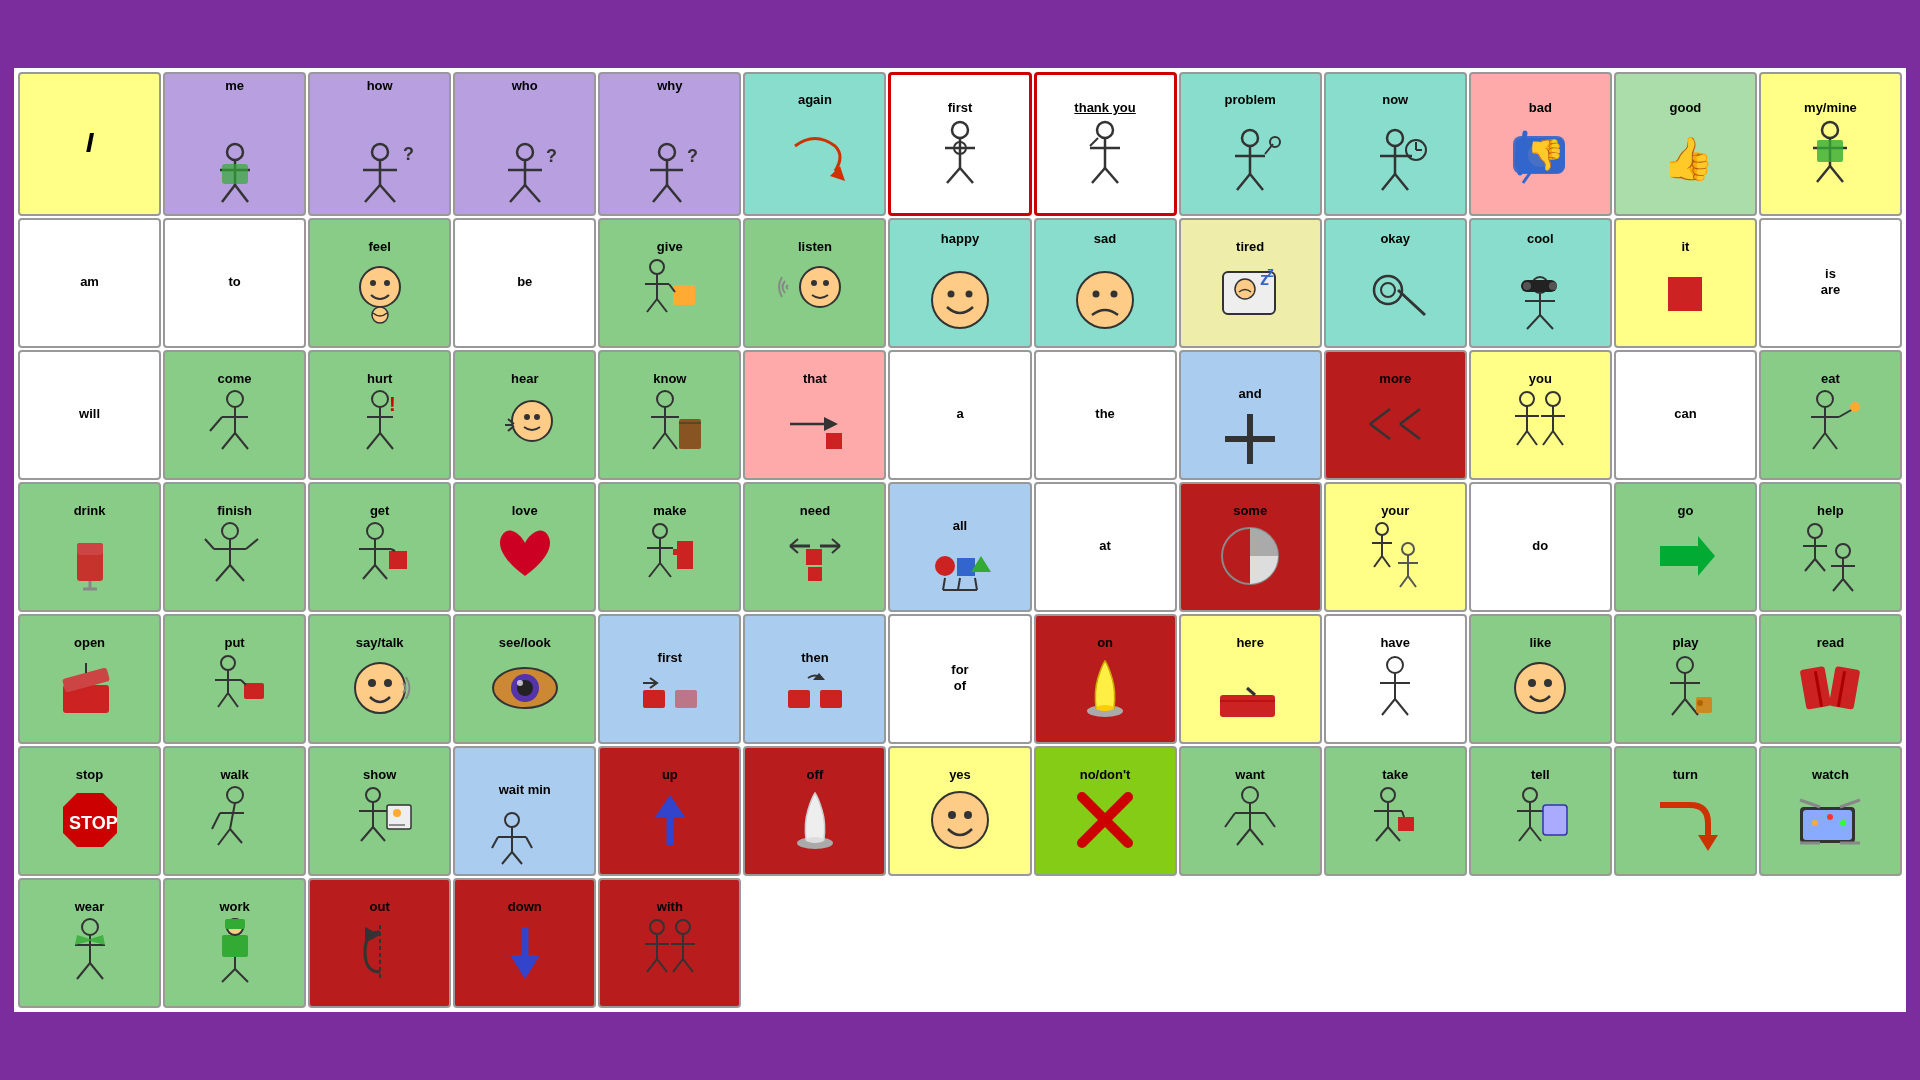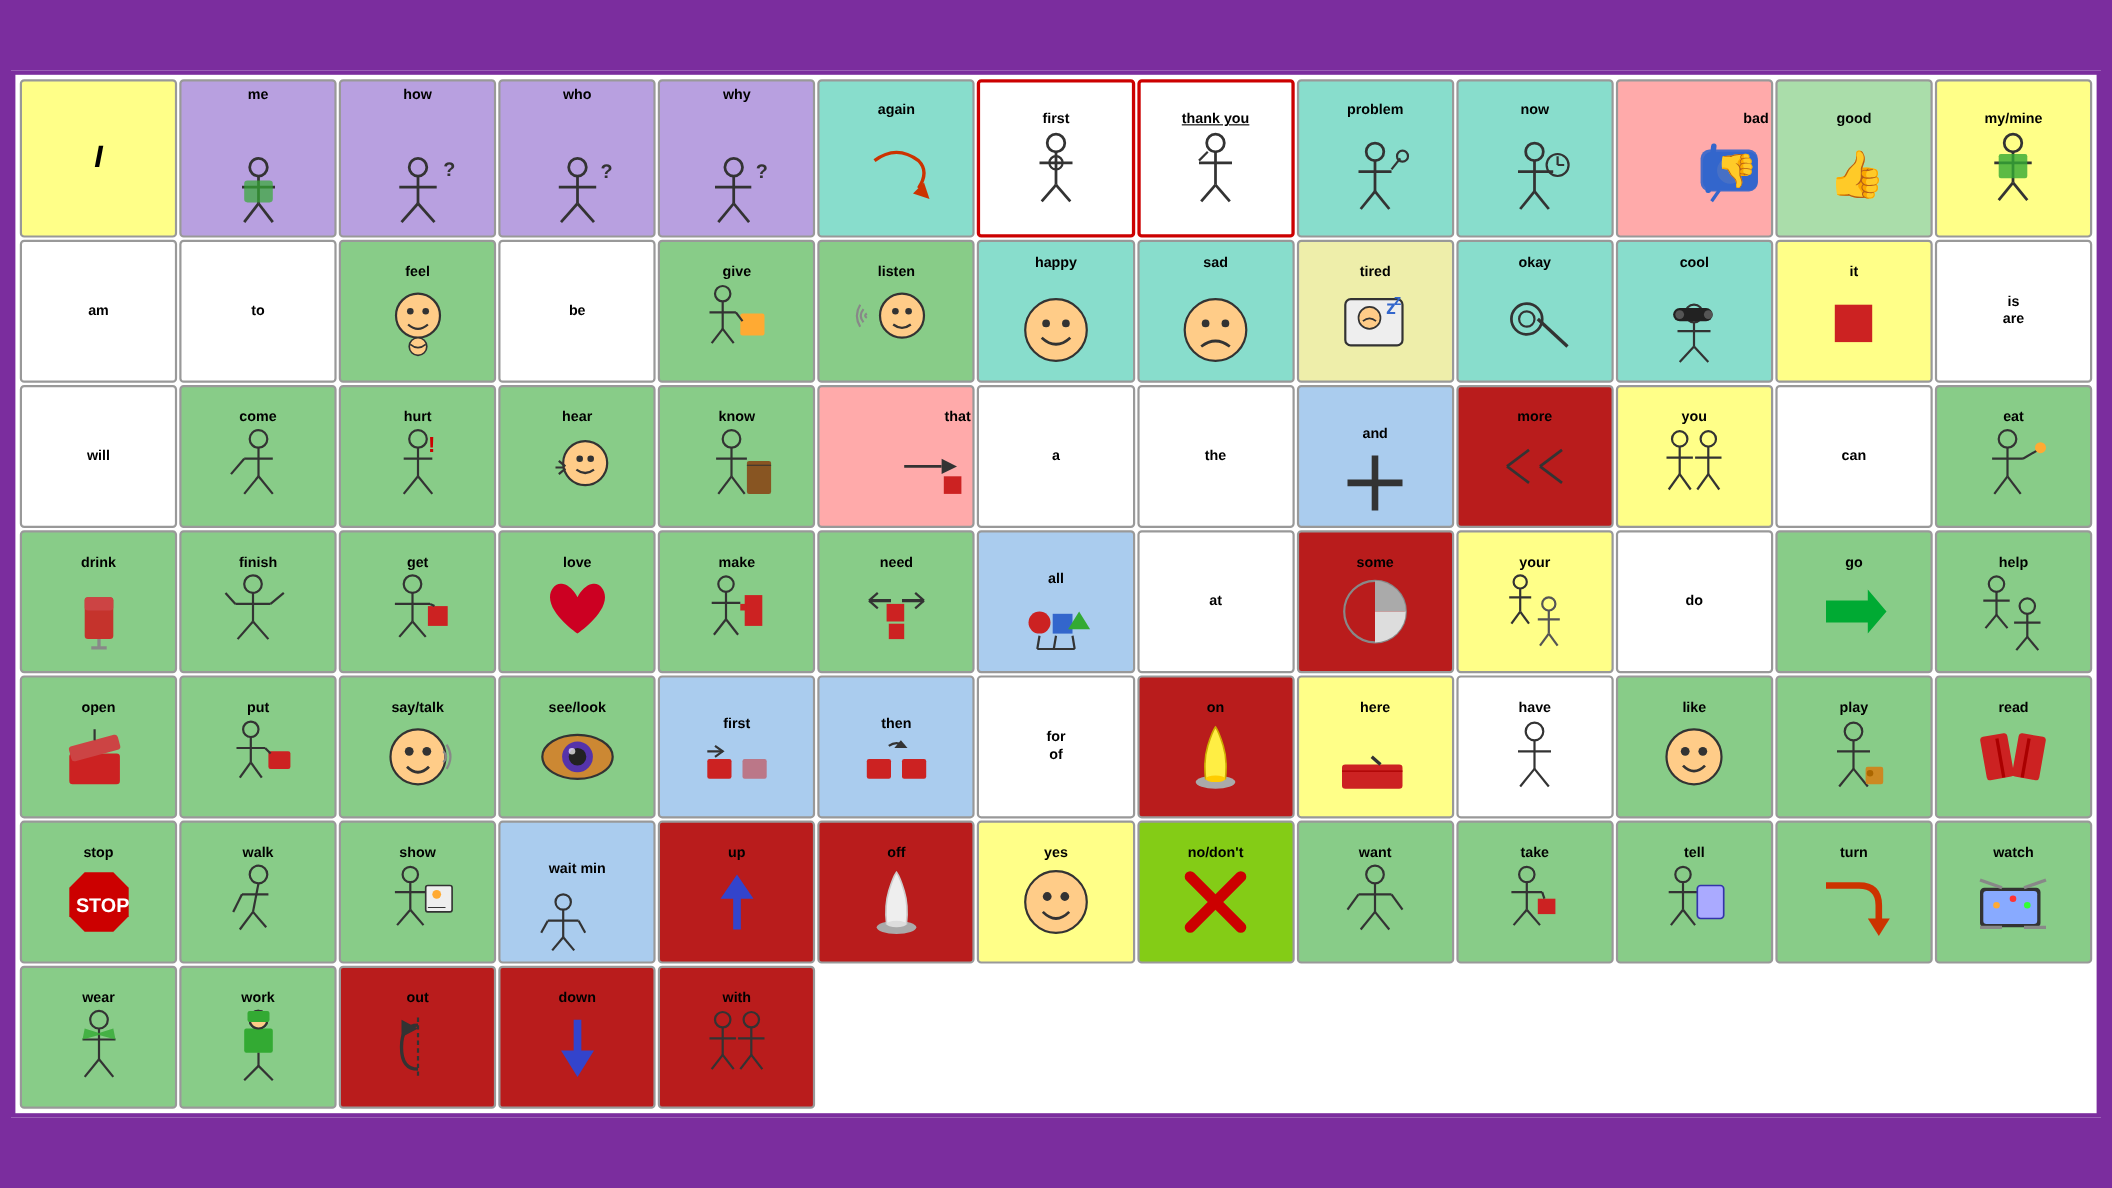--- a/index.html
+++ b/index.html
@@ -45,21 +45,21 @@
     }
     .cell .icon-svg {
       width: 70px;
       height: 70px;
     }
     
     .c-yellow { background: #ffff88; }
     .c-purple { background: #b8a0e0; gap: 44px; }
     .c-green { background: #88cc88; }
     .c-teal { background: #88ddcc; gap: 16px; }
-    .c-pink { background: #ffaaaa; align-items: flex-end; }
+    .c-pink { background: #ffaaaa; }
     .c-ltgreen { background: #aaddaa; }
     .c-ltblue { background: #aaccee; justify-content: flex-end; }
     .c-ltcyan { background: #b91c1c; }
     .c-ltyellow { background: #eeeeaa; }
     .c-ltpink { background: #84cc16; align-items: center; }
     .c-white { background: #ffffff; }
     
     svg { overflow: visible; }
   </style>
 </head>

